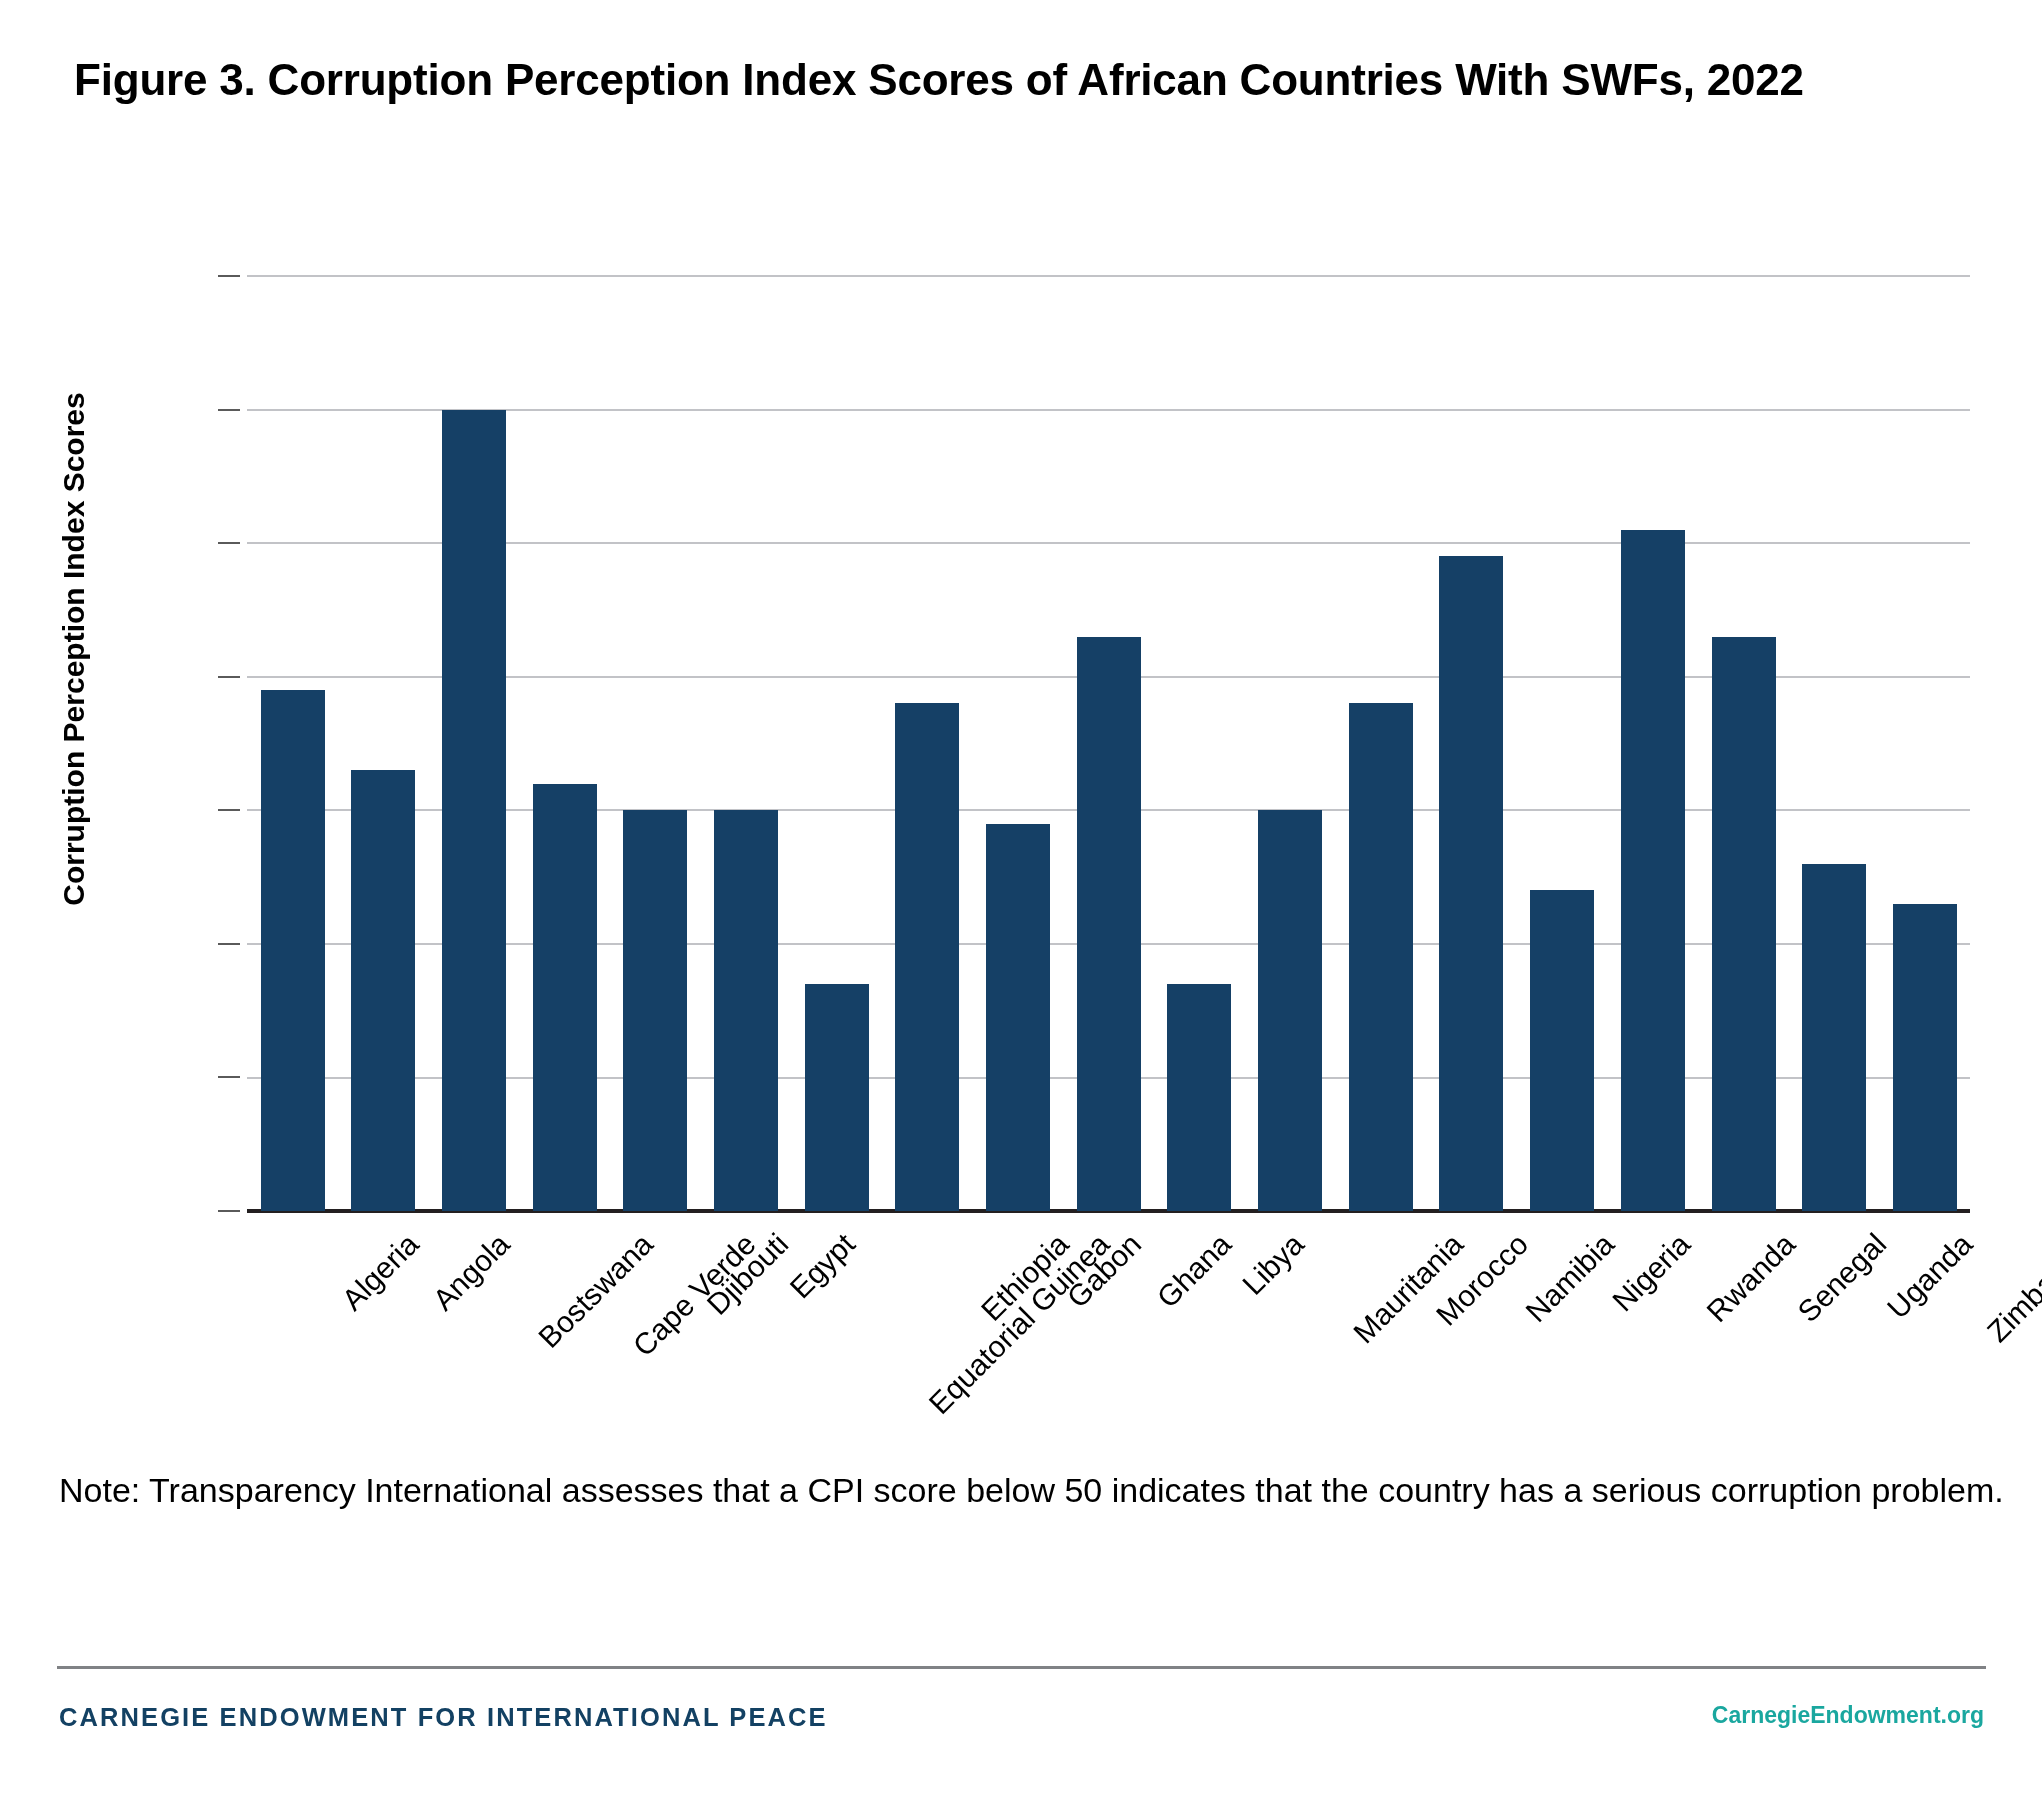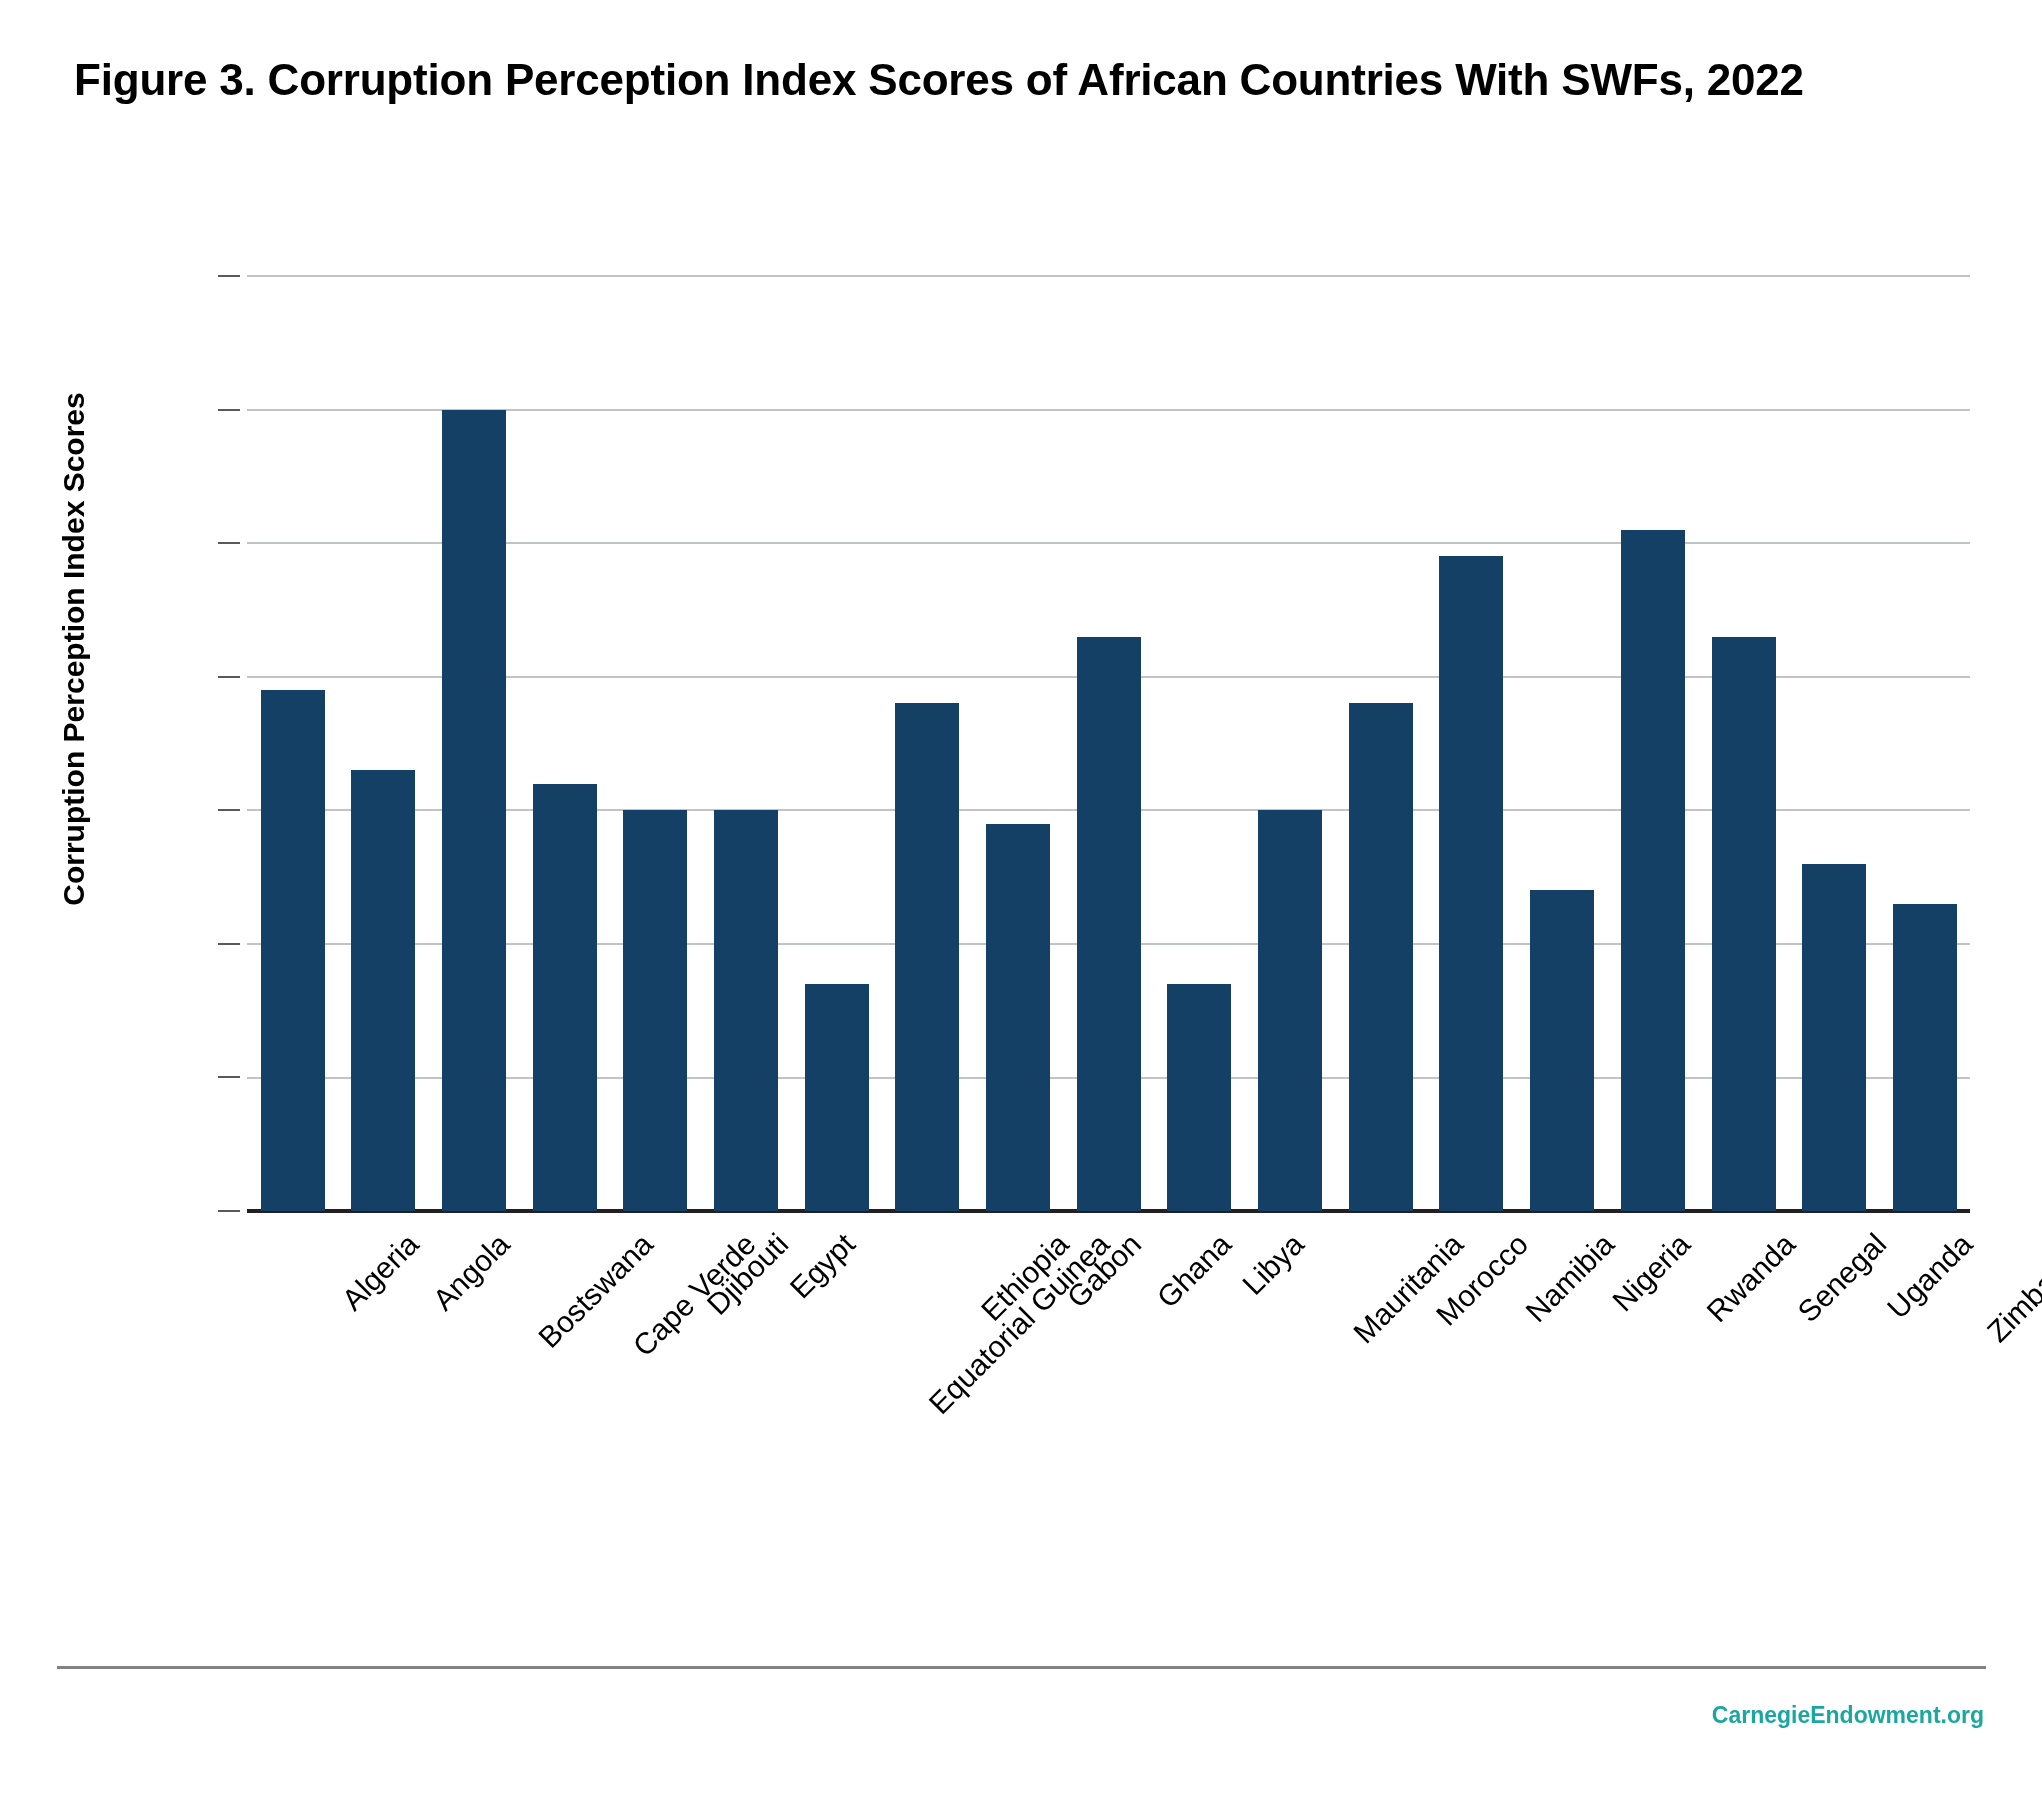--- a/index.html
+++ b/index.html
@@ -222,19 +222,21 @@
         <div class="x-label" style="left: 1487px;"><span class="x-label-inner">Namibia</span></div>
         <div class="x-label" style="left: 1578px;"><span class="x-label-inner">Nigeria</span></div>
         <div class="x-label" style="left: 1668px;"><span class="x-label-inner">Rwanda</span></div>
         <div class="x-label" style="left: 1759px;"><span class="x-label-inner">Senegal</span></div>
         <div class="x-label" style="left: 1850px;"><span class="x-label-inner">Uganda</span></div>
         <div class="x-label" style="left: 1940px;"><span class="x-label-inner">Zimbabwe</span></div>
       </div>
   </div>
 
   <div id="notes">
+    <div>Note: Transparency International assesses that a CPI score below 50 indicates that the country has a serious corruption problem.</div>
   </div>
 
   <div id="footer-rule"></div>
+  <div id="footer-left">CARNEGIE ENDOWMENT FOR INTERNATIONAL PEACE</div>
   <div id="footer-right">CarnegieEndowment.org</div>
 
 </div>
 
 
 </body></html>

